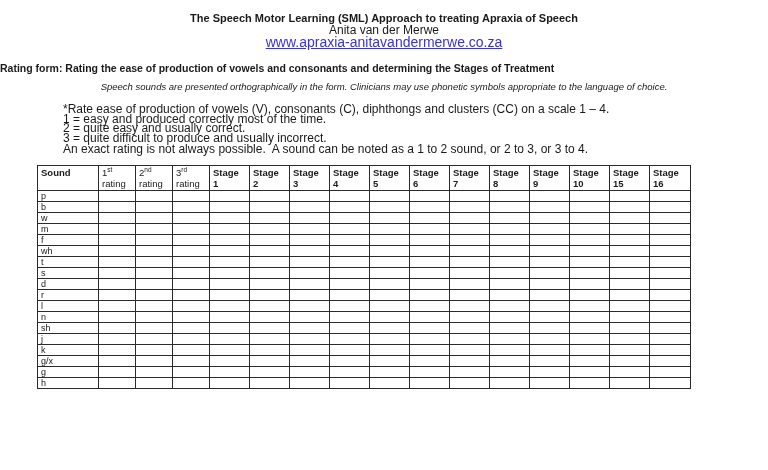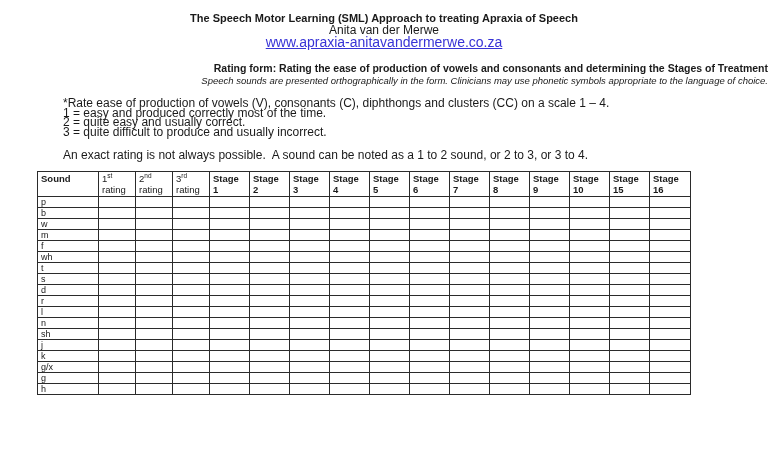--- a/index.html
+++ b/index.html
@@ -12,33 +12,33 @@
     font-family:"Liberation Sans","DejaVu Sans",sans-serif;
     overflow:hidden;
   }
   .doc-header { padding-top:12px; text-align:center; }
   .doc-title   { font-size:11px; font-weight:bold; line-height:12px; }
   .doc-author  { font-size:12px; font-weight:normal; line-height:12px; }
   .doc-link    { font-size:14px; line-height:12px; }
   .doc-link a  { color:#3733d6; text-decoration:underline; }
 
   .form-heading {
-    margin-top:14px; text-align:right;
+    margin-top:14px; text-align:left;
     font-size:10.5px; font-weight:bold; line-height:12px;
   }
   .form-subheading {
-    margin-top:1px; text-align:right;
+    margin-top:7px; text-align:center;
     font-size:9.5px; font-style:italic; line-height:11px;
   }
 
   .instructions {
     margin:13px 0 0 63px;
     font-size:12px; line-height:9.6px;
   }
-  .exact-note { margin-top:14px; white-space:pre-wrap; }
+  .exact-note { margin-top:2px; white-space:pre-wrap; }
 
   table.rating-table {
     margin:10px 12px 0 37px;
     width:652px;
     border-collapse:collapse;
     table-layout:fixed;
   }
   .rating-table th, .rating-table td {
     border:1px solid #2b2b2b;
     text-align:left;

